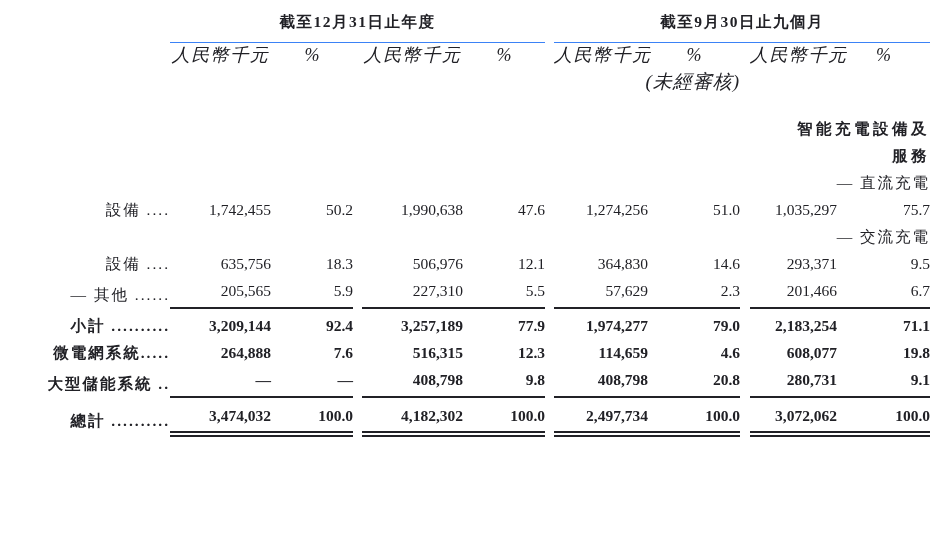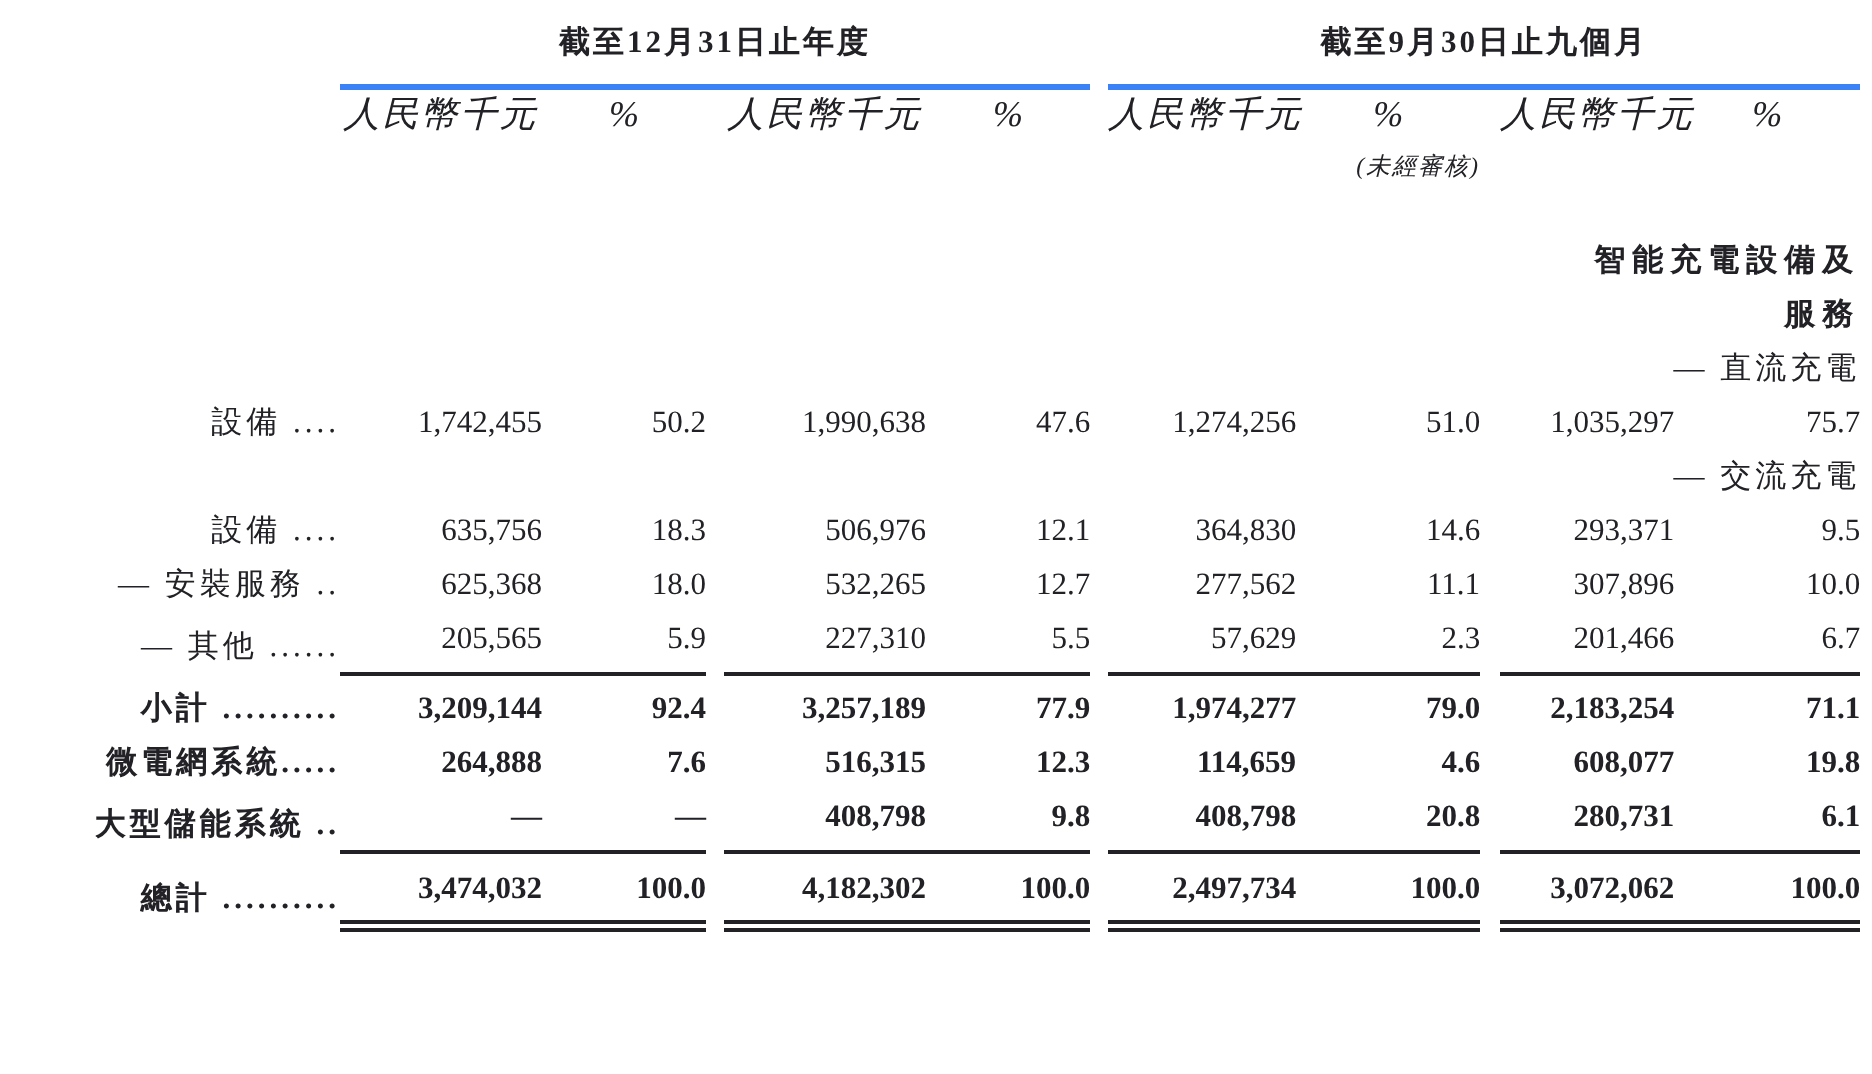--- a/index.html
+++ b/index.html
@@ -11,29 +11,29 @@
   }
   .sheet{padding:11px 0 0 15px;}
   table.fin{border-collapse:collapse;table-layout:fixed;width:915px;}
   table.fin td,table.fin th{
     padding:0;vertical-align:bottom;font-weight:normal;
     font-size:15.5px;line-height:21px;white-space:nowrap;
   }
   
   tr.h-period th{
     text-align:center;font-weight:bold;letter-spacing:1.5px;
-    padding-bottom:10px;border-bottom:3px solid #3b82f6;
+    padding-bottom:10px;border-bottom:1px solid #3b82f6;
   }
   tr.h-year th{
     text-align:center;font-weight:bold;
     padding:11px 0 10px 0;border-bottom:2.5px solid #212126;
   }
   tr.h-units td{padding-top:2px;font-style:italic;text-align:center;font-size:18px;}
   tr.h-units td.unit{letter-spacing:1.5px;}
-  tr.h-unaudited td{padding-top:5px;font-style:italic;font-size:12px;text-align:right;letter-spacing:1px;}
+  tr.h-unaudited td{padding-top:5px;font-style:italic;font-size:19px;text-align:right;letter-spacing:1px;}
   
   tr.body td{padding-top:3px;padding-bottom:3px;}
   td.lab{font-size:16px;letter-spacing:2px;text-align:right;}
   td.lab.wide{letter-spacing:3.5px;}
   .ind1{padding-left:22px;}
   .ind2{padding-left:64px;}
   td.v{text-align:right;padding-right:2px;}
   tr.bold td{font-weight:bold;}
   tr.first-body td{padding-top:26px;}
   tr.rule-single td.v{border-bottom:2px solid #212126;padding-bottom:6px;}
@@ -126,34 +126,20 @@
     <td class="gap"></td>
     <td class="v">506,976</td>
     <td class="v">12.1</td>
     <td class="gap"></td>
     <td class="v">364,830</td>
     <td class="v">14.6</td>
     <td class="gap"></td>
     <td class="v">293,371</td>
     <td class="v">9.5</td>
   </tr>
-  <tr class="body">
-    <td class="lab ind1">— 安裝服務 ..</td>
-    <td class="v">625,368</td>
-    <td class="v">18.0</td>
-    <td class="gap"></td>
-    <td class="v">532,265</td>
-    <td class="v">12.7</td>
-    <td class="gap"></td>
-    <td class="v">277,562</td>
-    <td class="v">11.1</td>
-    <td class="gap"></td>
-    <td class="v">307,896</td>
-    <td class="v">10.0</td>
-  </tr>
   <tr class="body rule-single">
     <td class="lab ind1">— 其他 ......</td>
     <td class="v">205,565</td>
     <td class="v">5.9</td>
     <td class="gap"></td>
     <td class="v">227,310</td>
     <td class="v">5.5</td>
     <td class="gap"></td>
     <td class="v">57,629</td>
     <td class="v">2.3</td>
@@ -194,21 +180,21 @@
     <td class="v">—</td>
     <td class="v">—</td>
     <td class="gap"></td>
     <td class="v">408,798</td>
     <td class="v">9.8</td>
     <td class="gap"></td>
     <td class="v">408,798</td>
     <td class="v">20.8</td>
     <td class="gap"></td>
     <td class="v">280,731</td>
-    <td class="v">6.1</td>
+    <td class="v">9.1</td>
   </tr>
   <tr class="body bold total-row rule-double">
     <td class="lab">總計 ..........</td>
     <td class="v">3,474,032</td>
     <td class="v">100.0</td>
     <td class="gap"></td>
     <td class="v">4,182,302</td>
     <td class="v">100.0</td>
     <td class="gap"></td>
     <td class="v">2,497,734</td>

